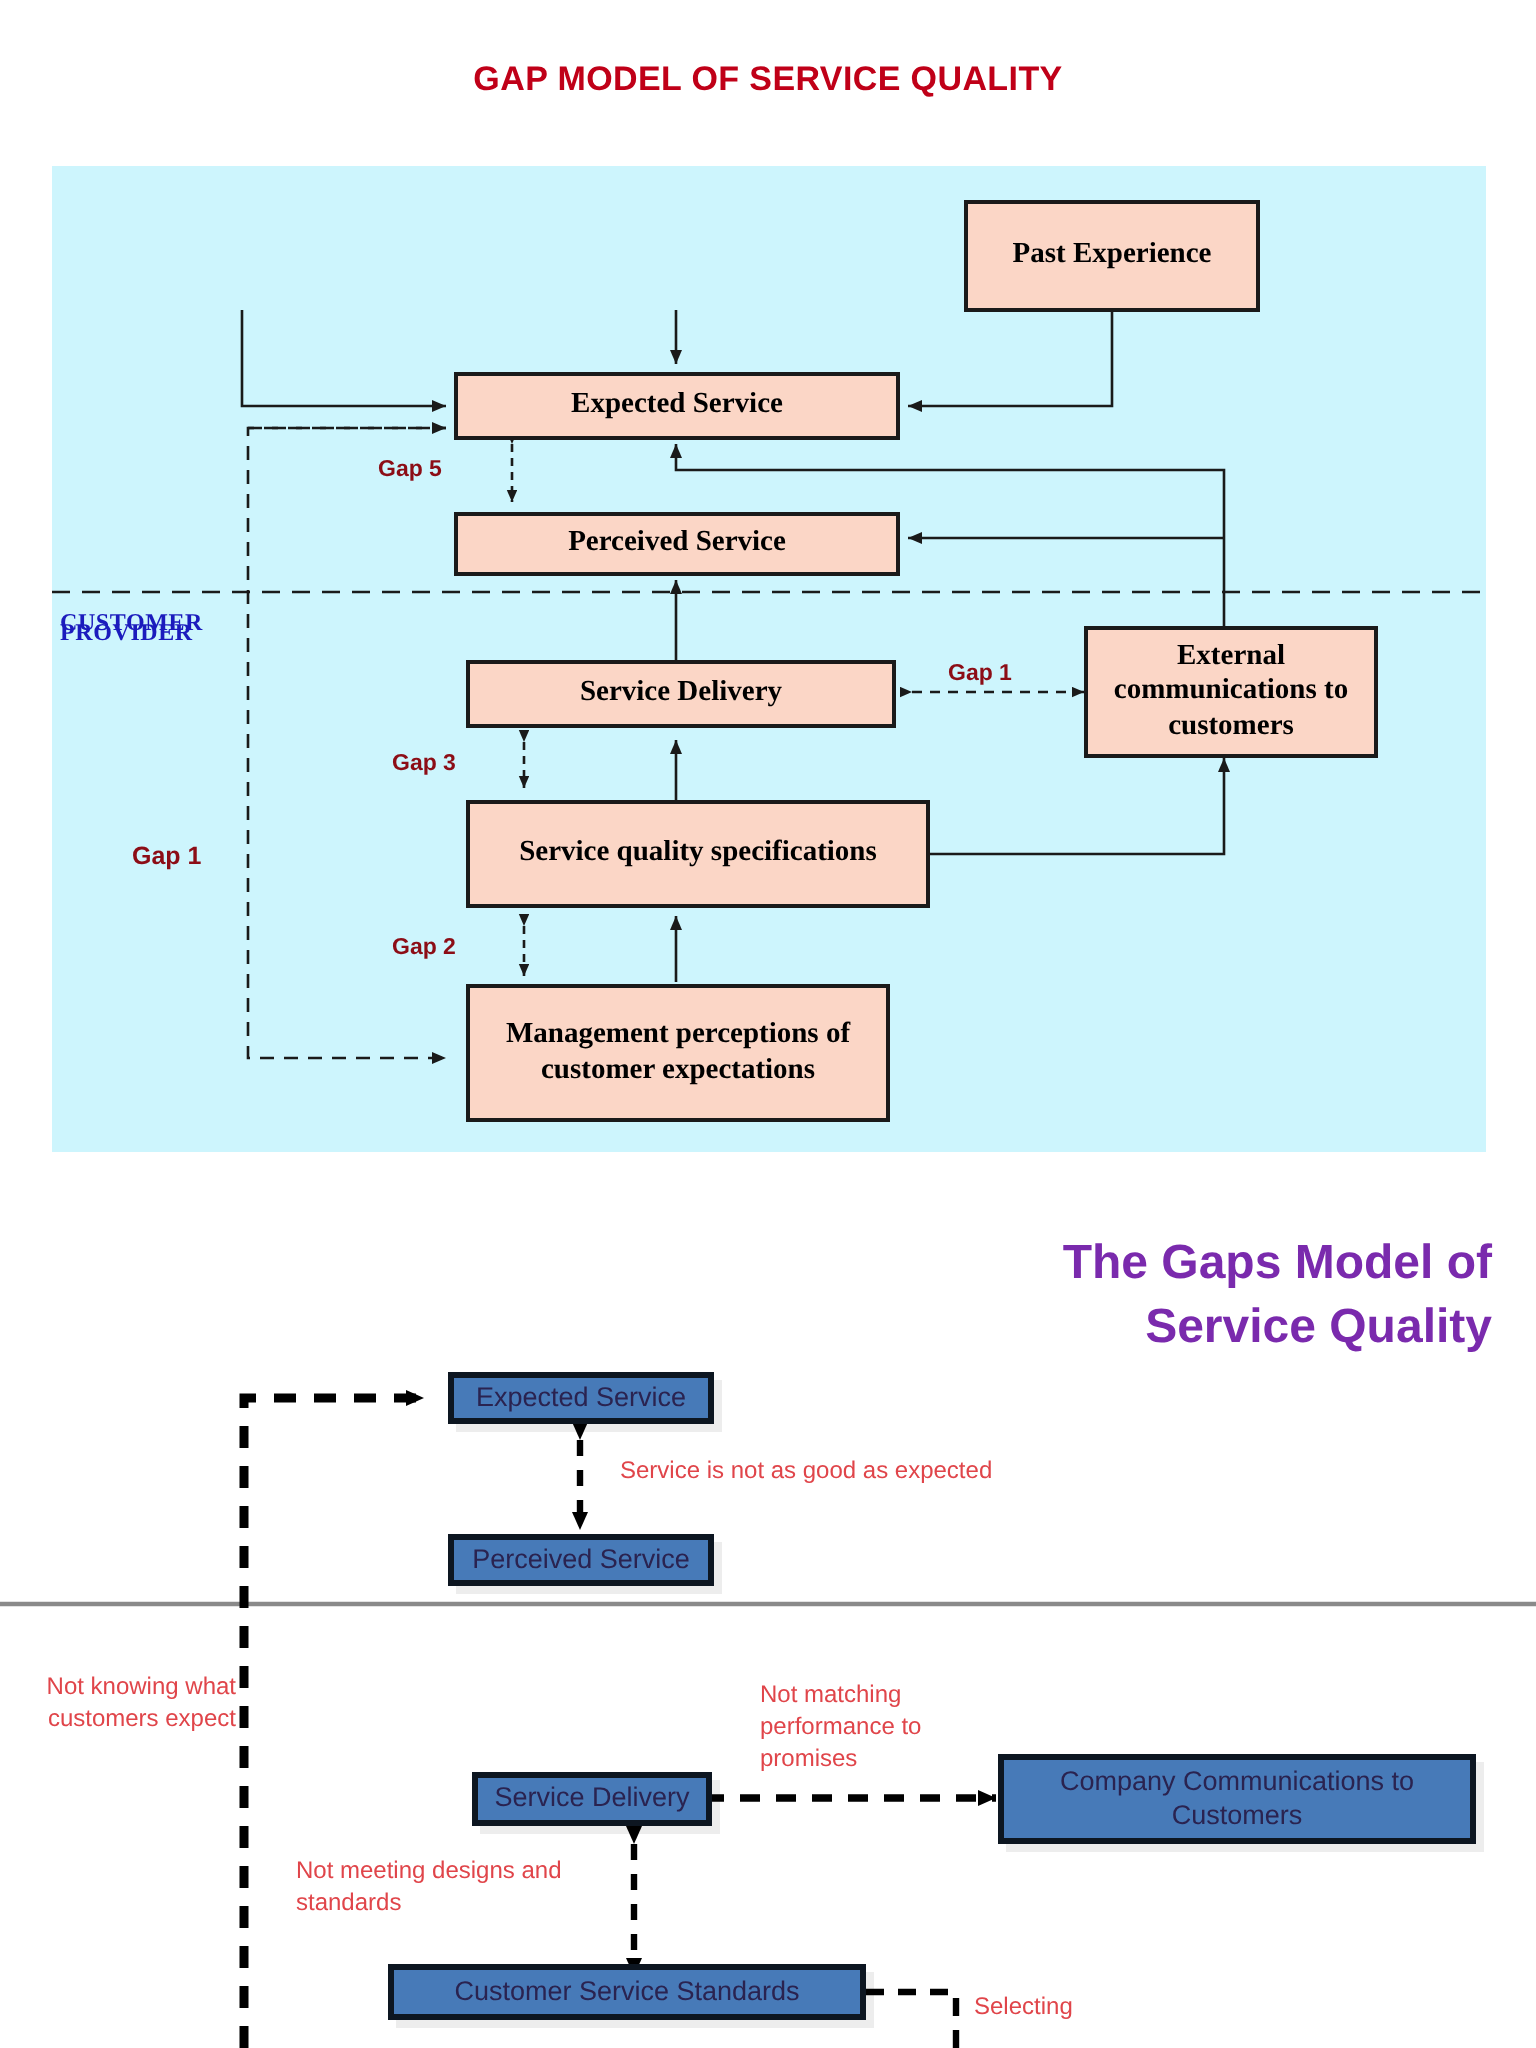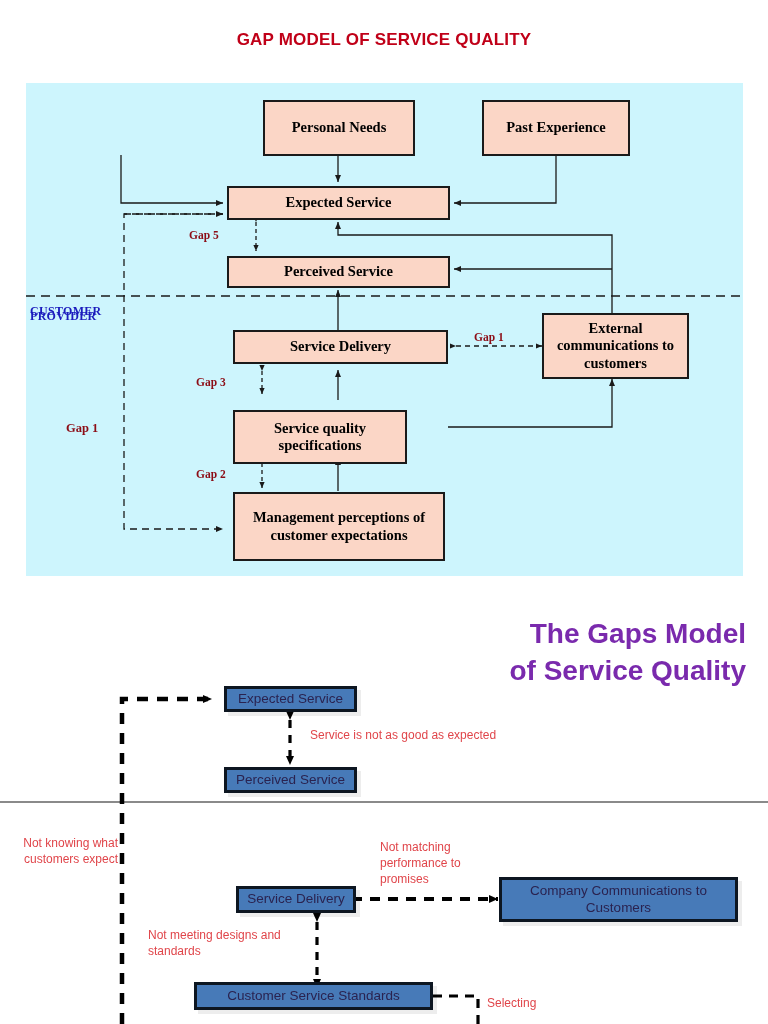--- a/index.html
+++ b/index.html
@@ -29,34 +29,34 @@
     position:absolute;background:#fbd6c6;border:1.5px solid #1a1a1a;
     box-sizing:border-box;
     display:flex;align-items:center;justify-content:center;text-align:center;
     font-family:"Liberation Serif", serif;
     font-weight:bold;color:#000000;font-size:14.5px;line-height:1.18;
     padding:1px 3px;
   }
   .pbox.thickall{border-width:2.5px;}
 
   .gaplbl{
-    position:absolute;font-family:Liberation Serif, serif;
+    position:absolute;font-family:Liberation Sans, sans-serif;
     font-weight:bold;color:#8c0d16;font-size:11.5px;white-space:nowrap;
   }
   .sidelbl{
     position:absolute;font-family:"Liberation Serif", serif;
     font-weight:bold;color:#1b1bbd;font-size:12px;white-space:nowrap;
     letter-spacing:0.3px;
   }
 
   
   #bottom-title{
     right:22px;top:616px;width:240px;text-align:right;
     font-family:"Liberation Sans", sans-serif;
-    font-weight:bold;font-size:28px;line-height:1.32;color:#7a2aad;
+    font-weight:bold;font-size:24px;line-height:1.32;color:#7a2aad;
   }
   #bottom-svg{position:absolute;left:0;top:600px;width:768px;height:424px;}
 
   .bbox{
     position:absolute;background:#477ab8;border:3px solid #0d1621;
     box-sizing:border-box;
     display:flex;align-items:center;justify-content:center;text-align:center;
     font-family:"Liberation Sans", sans-serif;
     font-size:13.5px;color:#2a2350;line-height:1.2;
     box-shadow:4px 4px 0 rgba(0,0,0,0.07);
@@ -112,28 +112,27 @@
       <path d="M422,344 L586,344 L586,296" marker-end="url(#ah)"></path>
 
       <path d="M236,380 L236,405" stroke-dasharray="4,3" marker-start="url(#ahs)" marker-end="url(#ahs)"></path>
 
       <path d="M312,408 L312,375" marker-end="url(#ah)"></path>
     </g>
 
     <line x1="0" y1="213" x2="717" y2="213" stroke="#1a1a1a" stroke-width="1.3" stroke-dasharray="9,6"></line>
   </svg>
 
-  <div class="pbox thickall" style="left:237px;top:17px;width:152px;height:56px;">Personal Needs</div>
   <div class="pbox thickall" style="left:456px;top:17px;width:148px;height:56px;">Past Experience</div>
 
   <div class="pbox thickall" style="left:201px;top:103px;width:223px;height:34px;">Expected Service</div>
   <div class="pbox thickall" style="left:201px;top:173px;width:223px;height:32px;">Perceived Service</div>
 
   <div class="pbox thickall" style="left:207px;top:247px;width:215px;height:34px;">Service Delivery</div>
-  <div class="pbox thickall" style="left:207px;top:317px;width:174px;height:54px;margin-top:10px;">Service quality specifications</div>
+  <div class="pbox thickall" style="left:207px;top:317px;width:232px;height:54px;">Service quality specifications</div>
 
   <div class="pbox thickall" style="left:516px;top:230px;width:147px;height:66px;">External communications to customers</div>
 
   <div class="pbox thickall" style="left:207px;top:409px;width:212px;height:69px;">Management perceptions of customer expectations</div>
 
   <div class="gaplbl" style="left:163px;top:146px;">Gap 5</div>
   <div class="gaplbl" style="left:448px;top:248px;">Gap 1</div>
   <div class="gaplbl" style="left:170px;top:293px;">Gap 3</div>
   <div class="gaplbl" style="left:170px;top:385px;">Gap 2</div>
   <div class="gaplbl" style="left:40px;top:338px;font-size:12.5px;">Gap 1</div>

